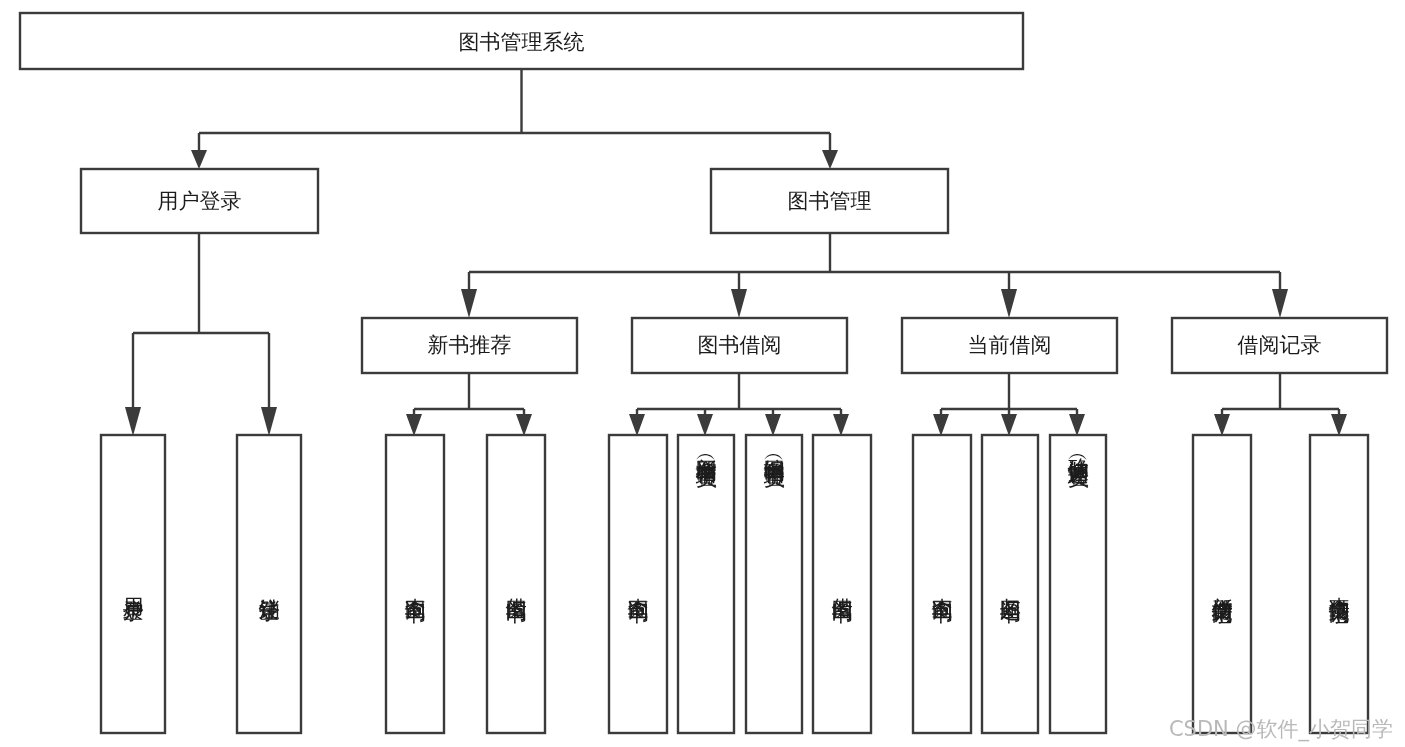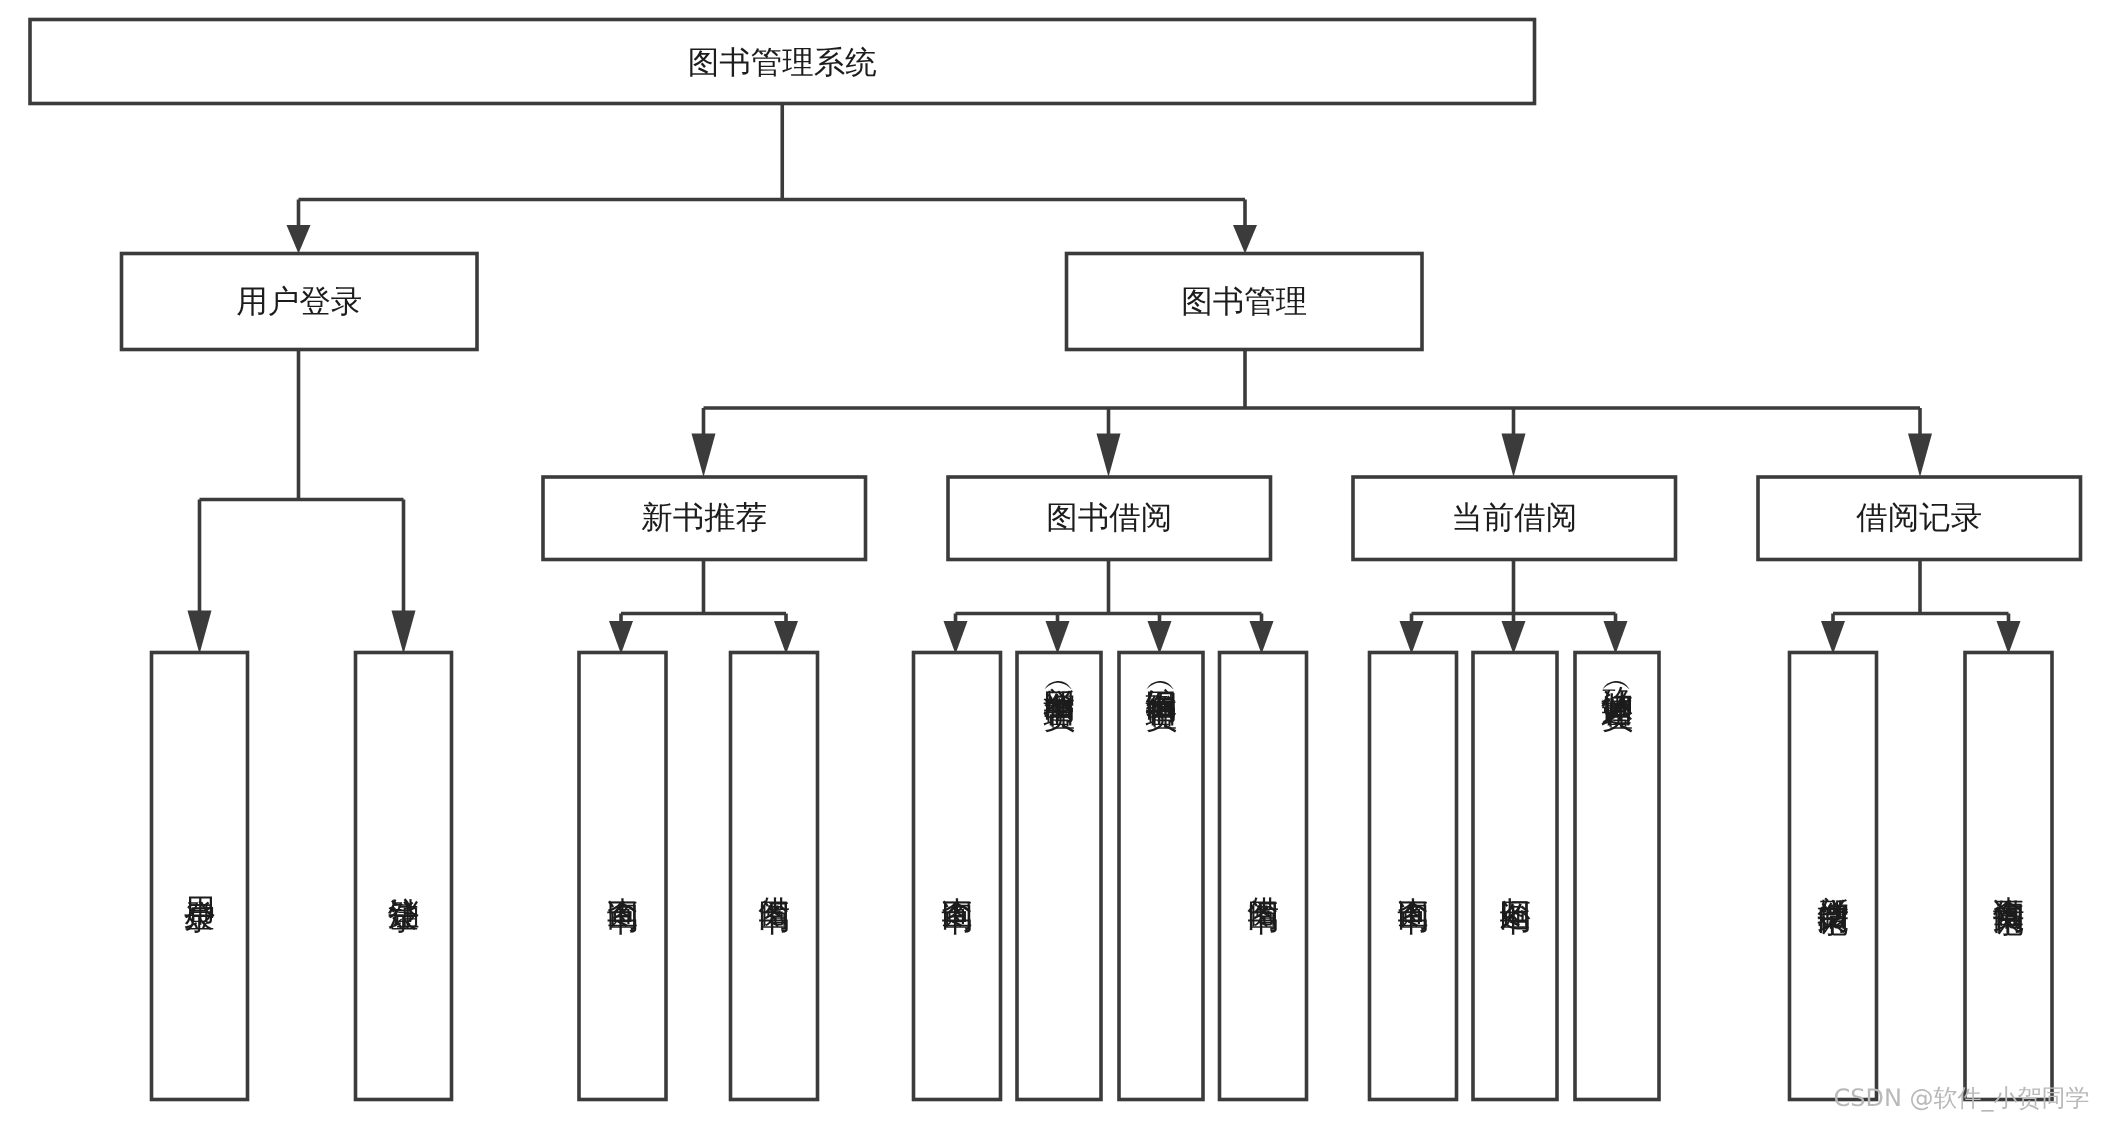--- a/index.html
+++ b/index.html
@@ -63,21 +63,21 @@
     line-height: 1.06;
     color: #1c1c1c;
     letter-spacing: 1.5px;
     white-space: nowrap;
     font-family: "DejaVu Sans", "Liberation Sans", sans-serif;
   }
   #watermark {
     position: absolute;
     right: 12px;
     bottom: 4px;
-    font-size: 16px;
+    font-size: 21px;
     color: #b9b9b9;
     font-family: "DejaVu Sans", "Liberation Sans", sans-serif;
     white-space: nowrap;
   }
 </style>
 </head>
 <body>
 
 <div id="diagram-root">
 

